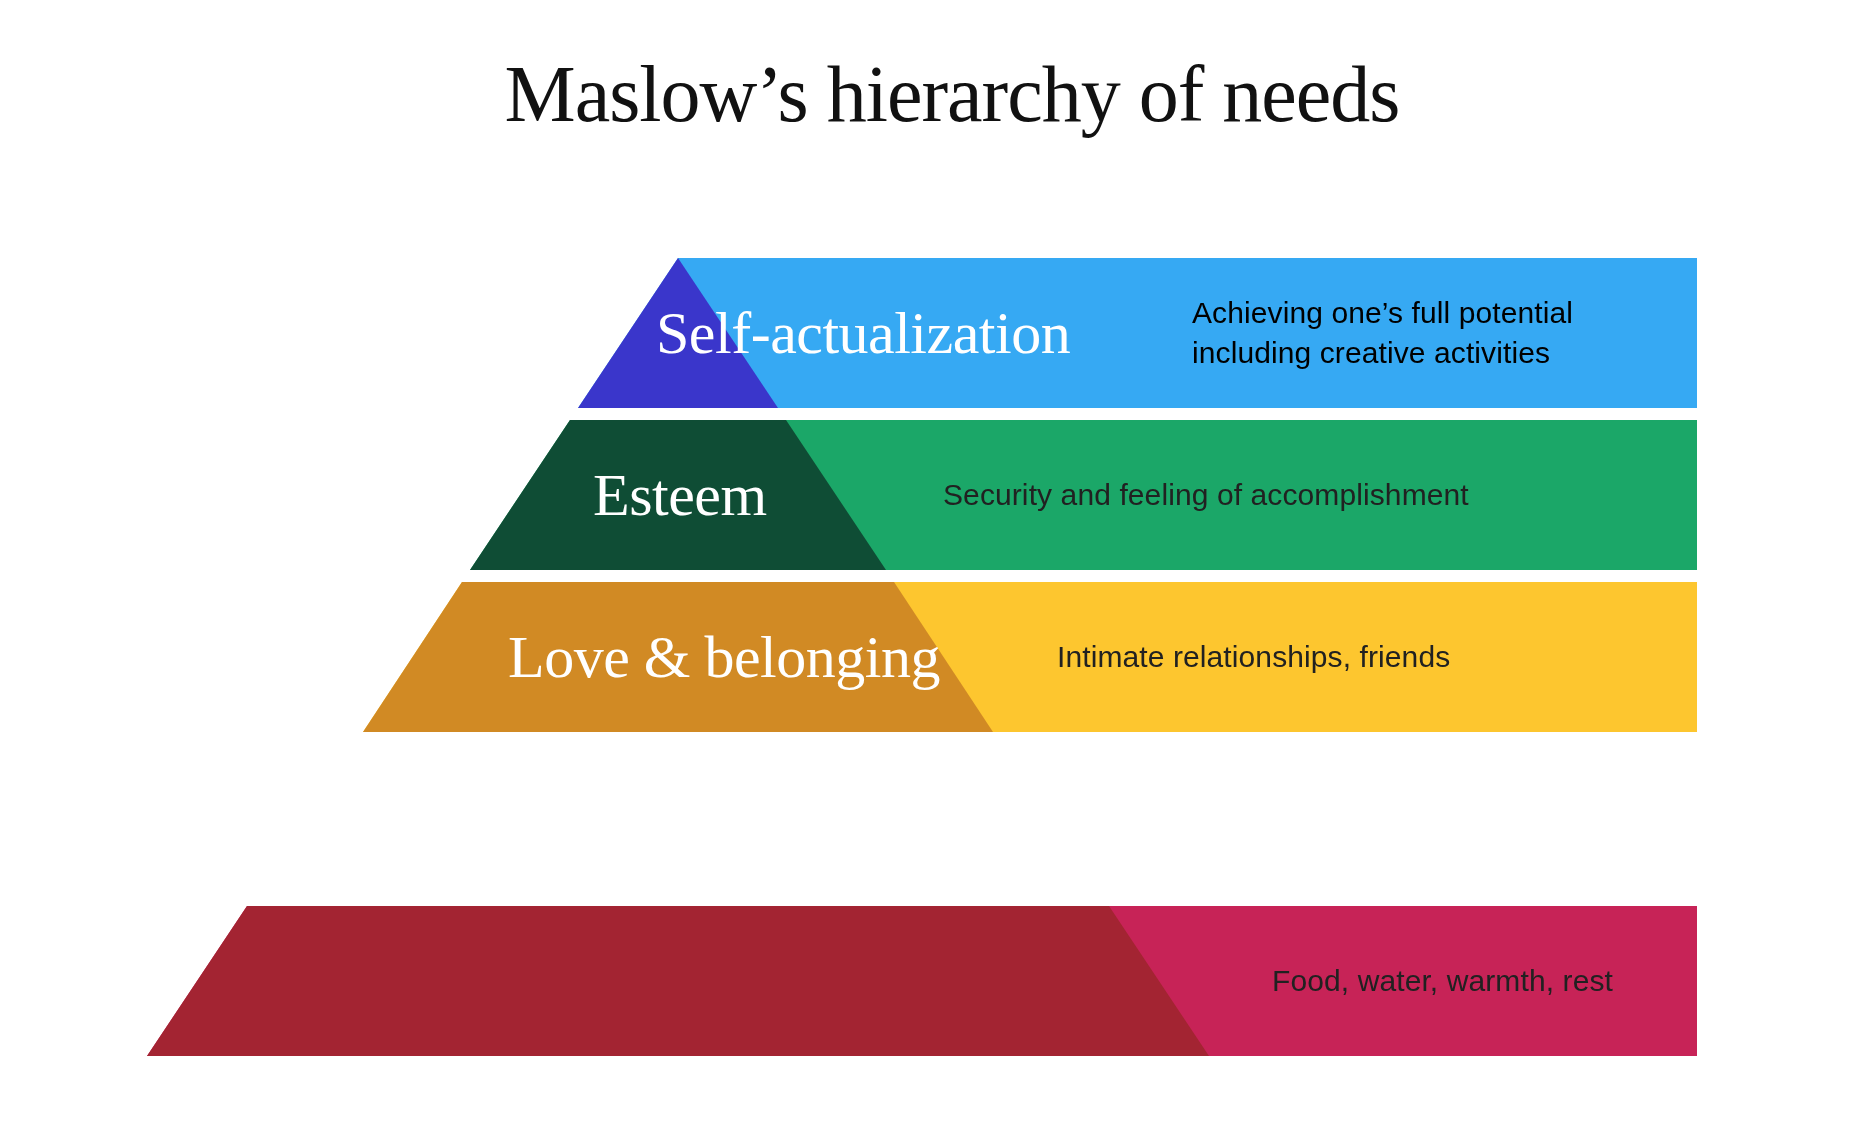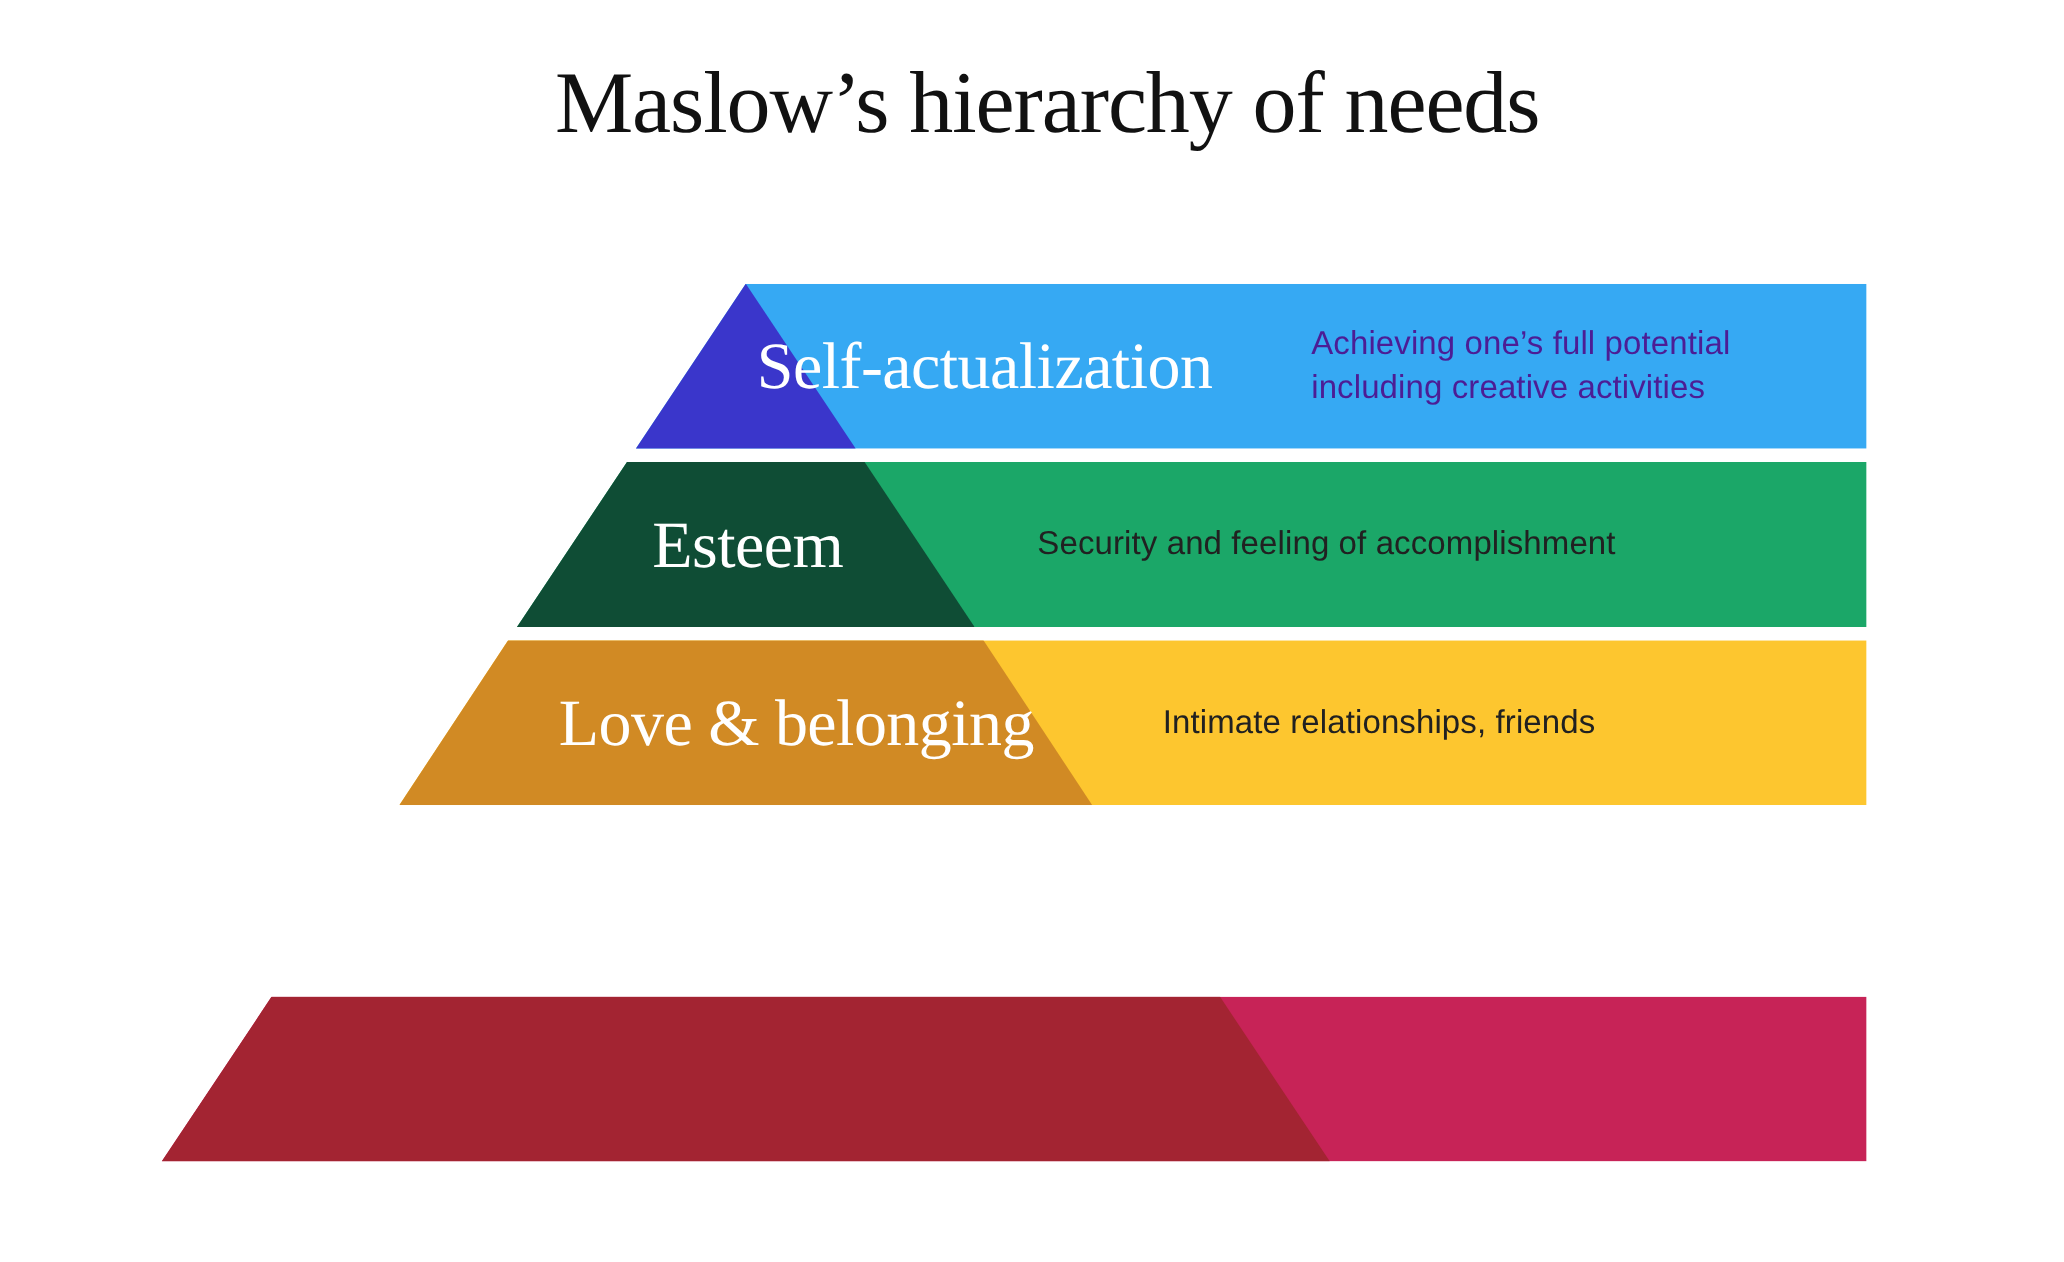--- a/index.html
+++ b/index.html
@@ -61,21 +61,21 @@
     font-family: "Liberation Sans", sans-serif;
     font-size: 30px;
     line-height: 40px;
     letter-spacing: 0.1px;
   }
 
   
   .band-1 { top: 258px; }
   .band-1 .light { clip-path: polygon(538px 0%, 100% 0%, 100% 100%, 438px 100%); }
   .band-1 .dark  { clip-path: polygon(538px 0%, 638px 100%, 438px 100%); }
-  .band-1 .label { left: 548px; }
+  .band-1 .label { left: 516px; }
   .band-1 .desc  { left: 1052px; width: 490px; }
 
   
   .band-2 { top: 420px; }
   .band-2 .light { clip-path: polygon(430px 0%, 100% 0%, 100% 100%, 330px 100%); }
   .band-2 .dark  { clip-path: polygon(430px 0%, 646px 0%, 746px 100%, 330px 100%); }
   .band-2 .label { left: 453px; }
   .band-2 .desc  { left: 803px; }
 
   
@@ -103,36 +103,37 @@
 <body>
 
 <div class="canvas">
 
   <h1 class="title" style="color: rgb(17, 17, 17);">Maslow’s hierarchy of needs</h1>
 
   <div class="band band-1">
     <div class="light" style="background: rgb(54, 169, 243);"></div>
     <div class="dark" style="background: rgb(58, 54, 203);"></div>
     <div class="label" style="color: rgb(255, 255, 255);">Self-actualization</div>
-    <div class="desc" style="color: #4c1d95;">Achieving one’s full potential including creative activities</div>
+    <div class="desc" style="color: #000000;">Achieving one’s full potential including creative activities</div>
   </div>
 
   <div class="band band-2">
     <div class="light" style="background: rgb(27, 167, 104);"></div>
     <div class="dark" style="background: rgb(15, 77, 53);"></div>
     <div class="label" style="color: rgb(255, 255, 255);">Esteem</div>
     <div class="desc" style="color: rgb(33, 33, 33);">Security and feeling of accomplishment</div>
   </div>
 
   <div class="band band-3">
     <div class="light" style="background: rgb(253, 198, 47);"></div>
     <div class="dark" style="background: rgb(209, 138, 36);"></div>
     <div class="label" style="color: rgb(255, 255, 255);">Love &amp; belonging</div>
     <div class="desc" style="color: rgb(33, 33, 33);">Intimate relationships, friends</div>
   </div>
 
 
   <div class="band band-5">
     <div class="light" style="background: rgb(199, 35, 87);"></div>
     <div class="dark" style="background: rgb(163, 36, 50);"></div>
+    <div class="desc" style="color: rgb(33, 33, 33);">Food, water, warmth, rest</div>
   </div>
 
 </div>
 
 </body></html>

